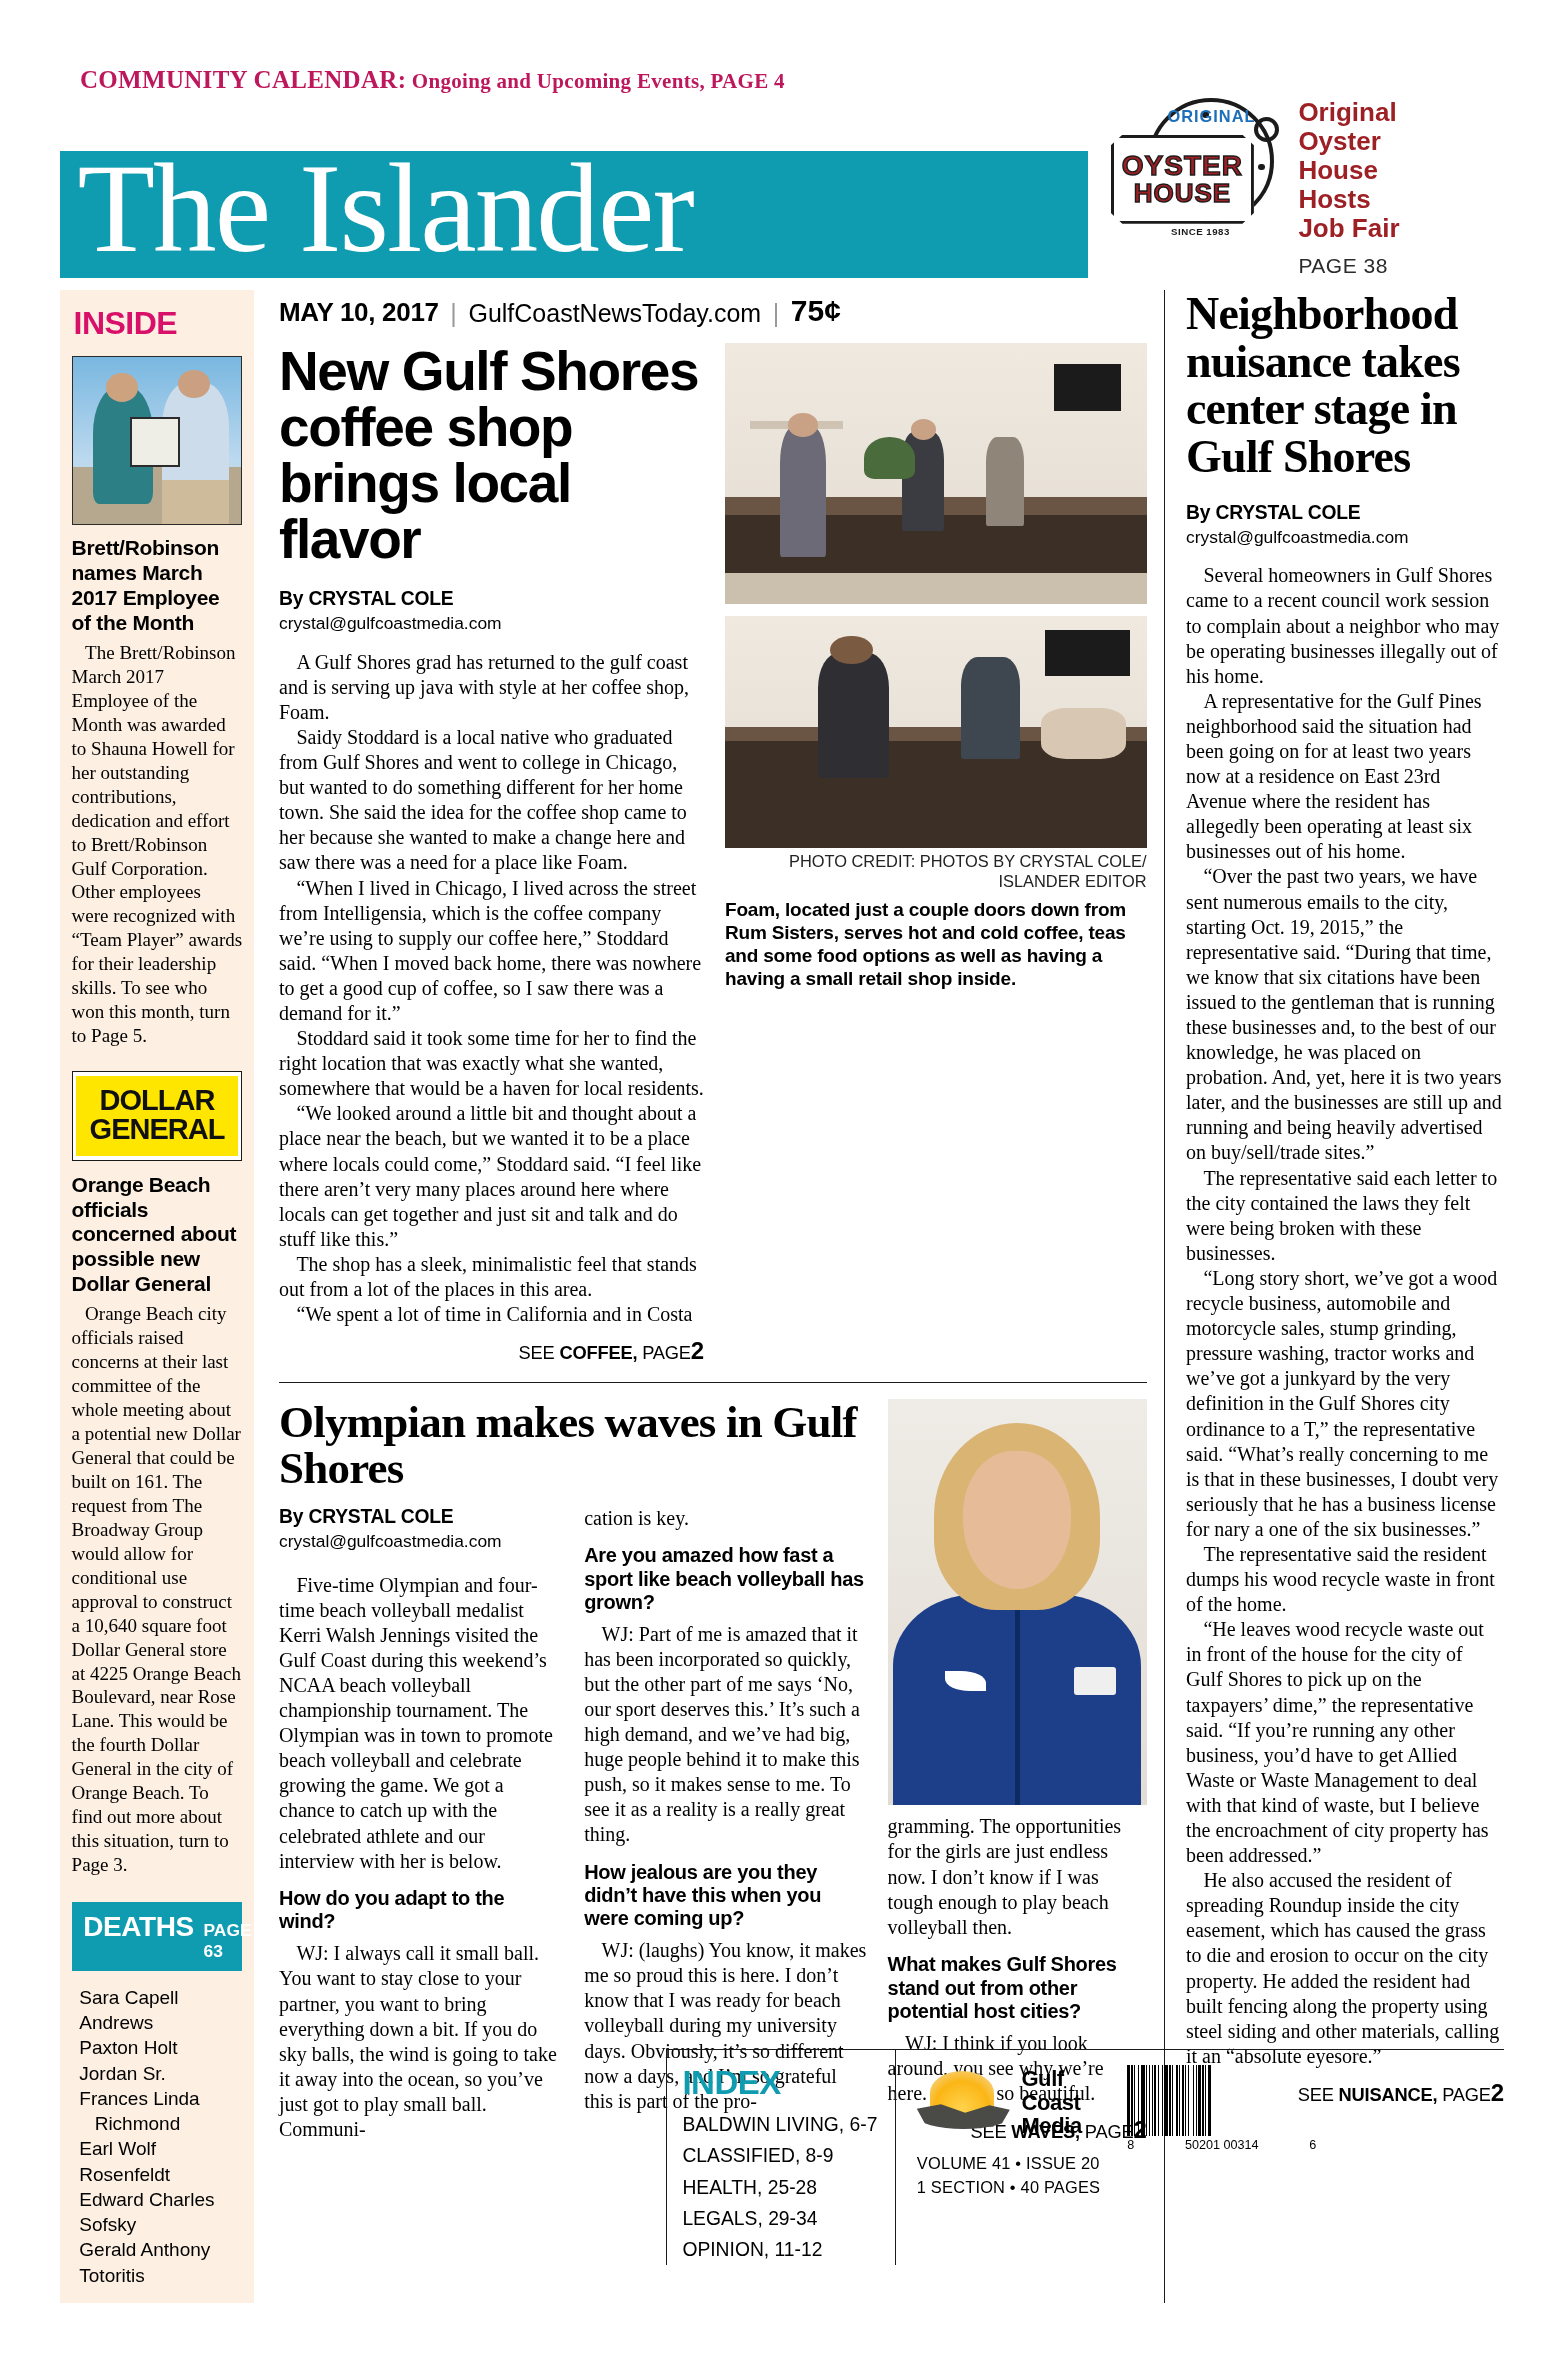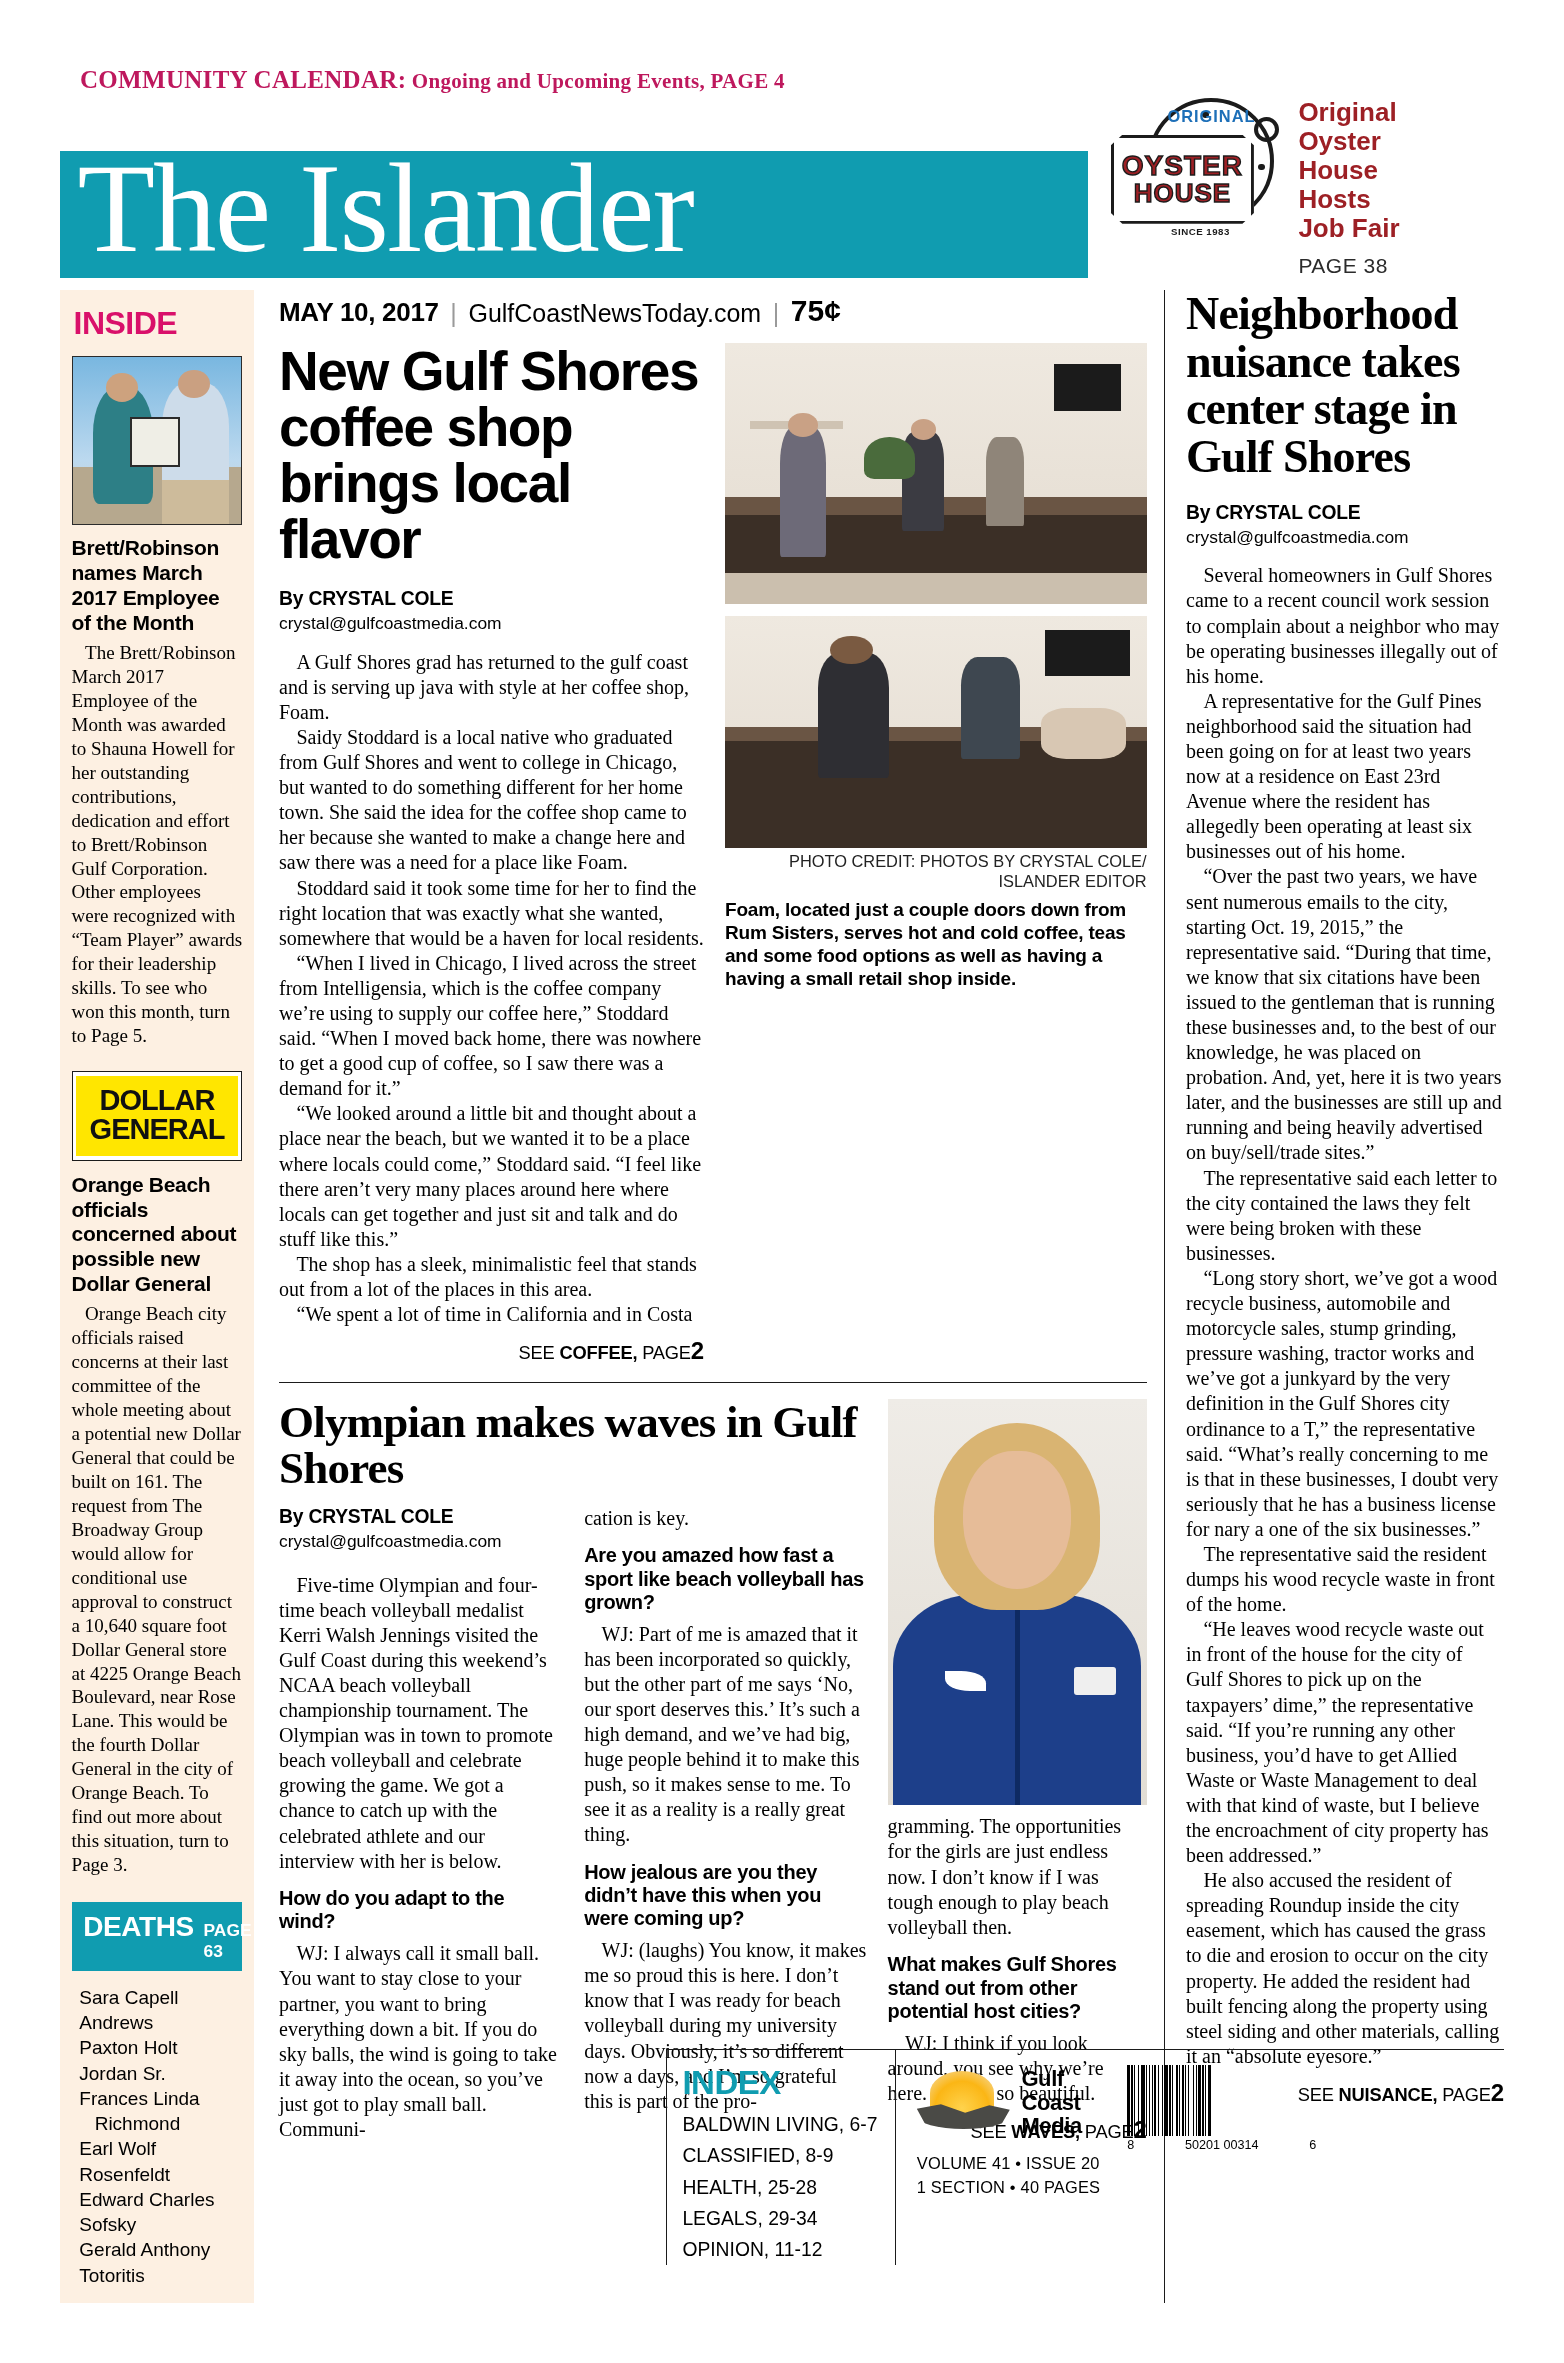--- a/index.html
+++ b/index.html
@@ -313,22 +313,22 @@
       </div>
 
       <div class="lead">
         <div class="lead-left">
           <div class="hl-sans">New Gulf Shores coffee shop brings local flavor</div>
           <div class="byline">By CRYSTAL COLE</div>
           <div class="byemail">crystal@gulfcoastmedia.com</div>
           <div class="artbody">
             <p>A Gulf Shores grad has returned to the gulf coast and is serving up java with style at her coffee shop, Foam.</p>
             <p>Saidy Stoddard is a local native who graduated from Gulf Shores and went to college in Chicago, but wanted to do something different for her home town. She said the idea for the coffee shop came to her because she wanted to make a change here and saw there was a need for a place like Foam.</p>
+            <p>“When I lived in Chicago, I lived across the street from Intelligensia, which is the coffee company we’re using to supply our coffee here,” Stoddard said. “When I moved back home, there was nowhere to get a good cup of coffee, so I saw there was a demand for it.”</p>
             <p>Stoddard said it took some time for her to find the right location that was exactly what she wanted, somewhere that would be a haven for local residents.</p>
-            <p>“When I lived in Chicago, I lived across the street from Intelligensia, which is the coffee company we’re using to supply our coffee here,” Stoddard said. “When I moved back home, there was nowhere to get a good cup of coffee, so I saw there was a demand for it.”</p>
             <p>“We looked around a little bit and thought about a place near the beach, but we wanted it to be a place where locals could come,” Stoddard said. “I feel like there aren’t very many places around here where locals can get together and just sit and talk and do stuff like this.”</p>
             <p>The shop has a sleek, minimalistic feel that stands out from a lot of the places in this area.</p>
             <p>“We spent a lot of time in California and in Costa</p>
           </div>
           <div class="jump" style="text-align:right;">
             <span>SEE</span>
             <b>COFFEE,</b>
             <span>PAGE</span><span class="pg">2</span>
           </div>
         </div>

